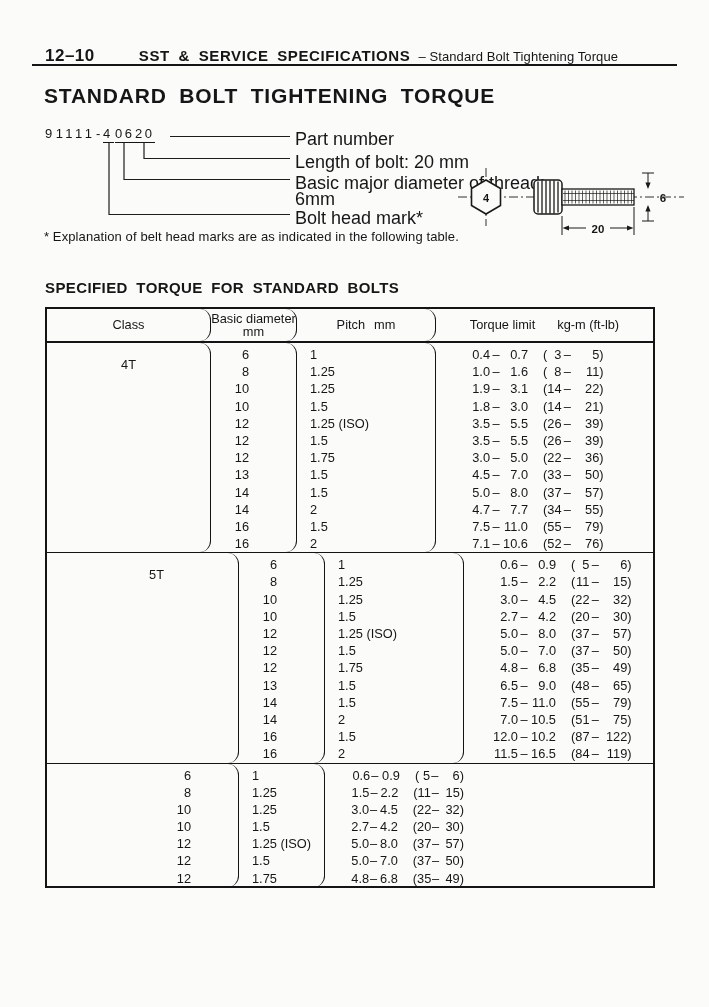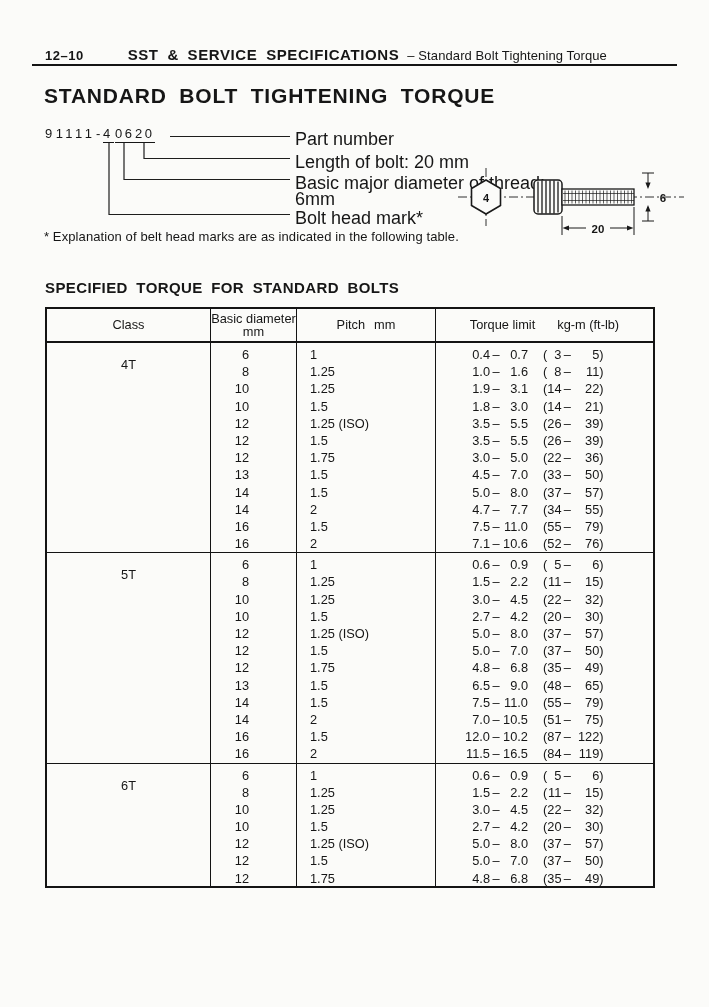--- a/index.html
+++ b/index.html
@@ -7,21 +7,21 @@
   body {
     position:relative;
     background:#fbfbf9;
     color:#161616;
     font-family:"Liberation Sans", sans-serif;
     overflow:hidden;
   }
 
   
   .page-header { position:absolute; top:46px; left:45px; right:33px; display:flex; align-items:baseline; white-space:nowrap; }
-  .page-num { font-size:13px; font-weight:700; letter-spacing:.5px; }
+  .page-num { font-size:17px; font-weight:700; letter-spacing:.5px; }
   .sec-title { font-size:15px; font-weight:700; letter-spacing:.6px; word-spacing:4px; margin-left:44px; }
   .sec-sub { font-size:13px; font-weight:400; margin-left:8px; letter-spacing:.1px;text-align:right; }
   .header-rule { position:absolute; top:64px; left:32px; width:645px; height:2px; background:#141414; }
 
   
   .doc-title { position:absolute; top:84px; left:44px; font-size:21px; font-weight:700; letter-spacing:.8px; word-spacing:6px; }
 
   
   .pn-diagram { position:absolute; top:118px; left:0; width:609px; height:134px; font-size:13px; }
   .pn-row { position:absolute; top:8px; left:0; height:20px; }
@@ -50,29 +50,29 @@
   .torque-table {
     position:absolute; top:307px; left:45px; width:610px; height:581px;
     border:2px solid #141414; display:flex; flex-direction:column;
     font-size:12.8px;
   }
   .thead {
     flex:0 0 34px; display:grid; grid-template-columns:164px 86px 139px 1fr;
     border-bottom:2px solid #141414;
   }
   .th { display:flex; flex-direction:column; align-items:center; justify-content:center; text-align:center; line-height:13.5px; }
-  .th, .gcol { border-right:1.5px solid #141414; }
+  .th, .gcol { border-right:1.5px solid #141414;border-radius:11px; }
   .th:last-child, .gcol:last-child { border-right:none; }
   .th-inline { display:flex; align-items:center; }
   .gap-s { display:inline-block; width:9px; }
   .gap-l { display:inline-block; width:22px; }
 
   .tgroups { flex:1; display:flex; flex-direction:column; }
   .group { display:grid; grid-template-columns:164px 86px 139px 1fr; }
-  .group.sep { border-top:1.5px solid #141414; }
+  .group.sep { border-top:1.5px solid #141414;padding-left:28px; }
   .g1 { flex:0 0 206.5px; } .g2 { flex:0 0 204.5px; } .g3 { flex:1; }
   .gcol { padding-top:3px; }
   .cline { height:17.2px; line-height:17.2px; white-space:nowrap; }
   .class-col .cline { text-align:center;margin-top:10px; }
   .dia-col .cline { text-align:right; padding-right:47px; }
   .pitch-col .cline { padding-left:13px; }
   .torq-col .cline { padding-left:14px; display:flex; }
   .t-min  { display:inline-block; width:40px; text-align:right; }
   .t-dash { display:inline-block; width:12px; text-align:center; }
   .t-max  { display:inline-block; width:26px; text-align:right; }
@@ -519,23 +519,20 @@
             <span class="t-max">16.5</span>
             <span class="t-po">(</span>
             <span class="t-fmin">84</span>
             <span class="t-dash">–</span>
             <span class="t-fmax">119</span>
             <span class="t-pc">)</span>
           </div>
         </div>
       </div>
       <div class="group g3 sep">
-        <div class="gcol class-col">
-          <div class="cline">6T</div>
-        </div>
         <div class="gcol dia-col">
           <div class="cline">6</div>
           <div class="cline">8</div>
           <div class="cline">10</div>
           <div class="cline">10</div>
           <div class="cline">12</div>
           <div class="cline">12</div>
           <div class="cline">12</div>
         </div>
         <div class="gcol pitch-col">

